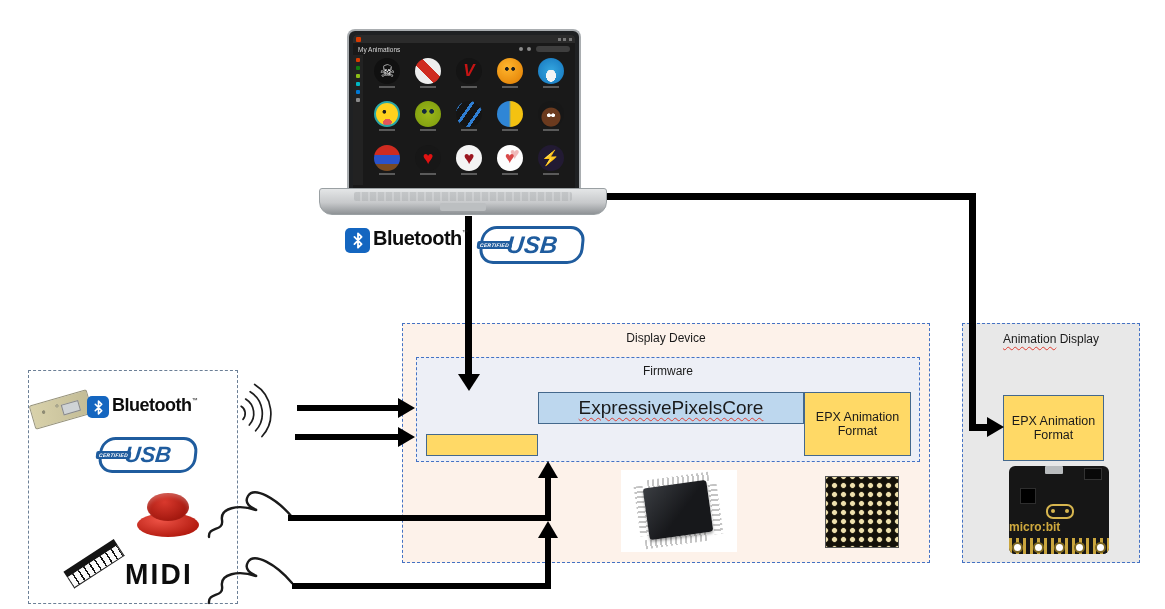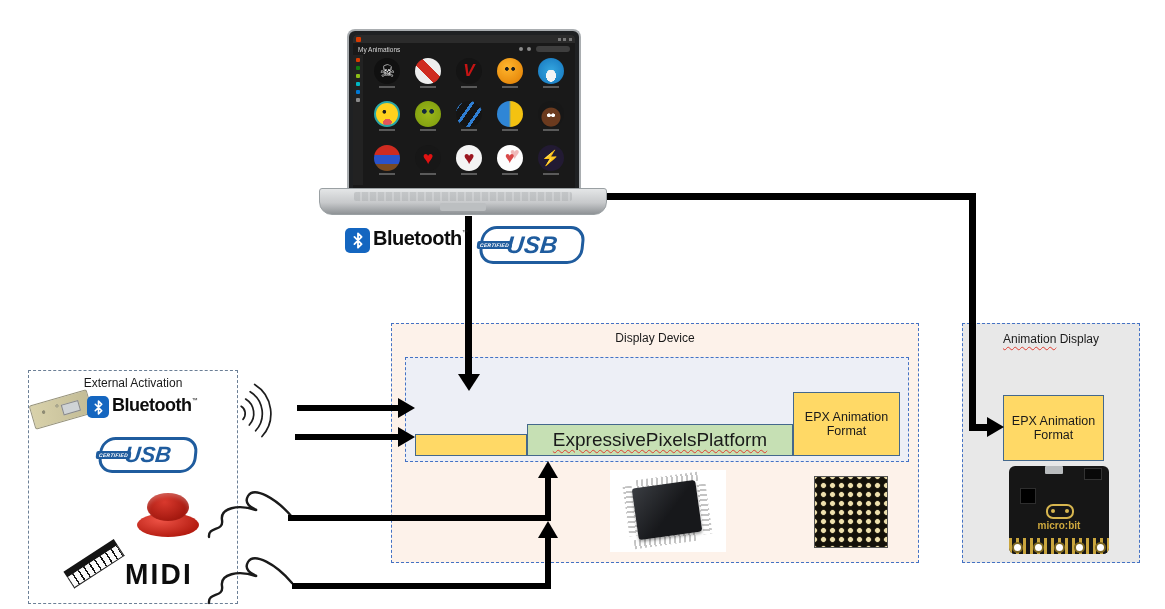--- a/index.html
+++ b/index.html
@@ -111,40 +111,41 @@
     box-shadow:inset 0 3px 4px rgba(255,255,255,.25);}
   .piano{transform:rotate(-33deg);transform-origin:40% 50%;}
   .piano .ptop{height:7px;background:#141414;}
   .piano .keys{height:12px;background:repeating-linear-gradient(90deg,#fafafa 0 5px,#141414 5px 6.5px);border:1px solid #222;border-top:none;}
   .microbit{position:absolute;background:#161616;border-radius:6px;}
   .mb-usb{position:absolute;left:36px;top:0;width:18px;height:8px;background:#b9bcbe;border-radius:1px;}
   .mb-bat{position:absolute;right:7px;top:2px;width:16px;height:10px;background:#090909;border:1px solid #333;}
   .mb-chip{position:absolute;left:11px;top:22px;width:14px;height:14px;background:#000;border:1px solid #2e2e2e;}
   .mb-logo{position:absolute;left:37px;top:38px;width:24px;height:11px;border:2px solid #d7b64f;border-radius:7px;}
   .mb-logo i{position:absolute;top:2.5px;width:4px;height:4px;border-radius:50%;background:#d7b64f;}
-  .mb-label{position:absolute;left:0;right:0;top:54px;text-align:center;color:#cfa93e;font-size:10px;font-weight:700;}
+  .mb-label{position:absolute;left:0;right:0;top:54px;color:#cfa93e;font-size:12px;font-weight:700;}
   .mb-edge{position:absolute;left:0;right:0;bottom:0;height:16px;border-radius:0 0 6px 6px;
     background:repeating-linear-gradient(90deg,#c9a53d 0 3px,#161616 3px 7px);}
   .mb-holes{position:absolute;left:3px;right:3px;bottom:1px;display:flex;justify-content:space-between;}
   .mb-holes b{width:11px;height:11px;border-radius:50%;background:#fff;border:2px solid #7a6520;box-sizing:border-box;}
 </style>
 </head>
 <body>
 
 <div id="canvas">
 
-  <div class="abs dashed-blue" style="left:391px;top:323px;width:528px;height:240px;background:#fdf2ea;">
+  <div class="abs dashed-blue" style="left:402px;top:323px;width:528px;height:240px;background:#fdf2ea;">
     <div class="abs ctr boxlabel" style="left:0;right:0;top:7px;"><span>Display Device</span></div>
 
     <div class="abs dashed-blue" style="left:13px;top:33px;width:504px;height:105px;background:#edeff6;">
+      <div class="abs ctr boxlabel" style="left:0;right:0;top:6px;"><span>Firmware</span></div>
 
       <div class="abs comp" style="left:9px;top:76px;width:112px;height:22px;background:#ffd966;"></div>
 
-      <div class="abs comp" style="left:121px;top:66px;width:266px;height:32px;background:#c6e0b4;font-size:19px;">
-        <span class="squig">ExpressivePixelsPlatform</span>
+      <div class="abs comp" style="left:121px;top:34px;width:266px;height:32px;background:#bdd7ee;font-size:19px;">
+        <span class="squig">ExpressivePixelsCore</span>
       </div>
 
       <div class="abs comp ctr" style="left:387px;top:34px;width:107px;height:64px;background:#ffd966;font-size:12.5px;">
         <span>EPX Animation Format</span>
       </div>
     </div>
 
     <div class="chipwrap" style="left:218px;top:146px;width:116px;height:82px;">
       <div class="pins-h" style="left:26px;top:6px;"></div>
       <div class="pins-h" style="left:24px;top:66px;"></div>
@@ -178,21 +179,20 @@
           <b></b>
           <b></b>
           <b></b>
           <b></b>
           <b></b>
         </div>
     </div>
   </div>
 
   <div class="abs dashed-gray" style="left:28px;top:370px;width:210px;height:234px;background:#fff;">
-    <div class="abs ctr boxlabel" style="left:0;right:0;top:5px;"><span>External Activation</span></div>
 
     <div class="pcb" style="left:2px;top:26px;">
         <span class="ic"></span>
       </div>
 
     <div class="abs btlogo" style="left:58px;top:25px;">
       <span class="btmark" style="width:22px;height:22px;">
         <svg width="11" height="15" viewBox="0 0 10 14">
             <polyline points="2,4 8,10 5,13 5,1 8,4 2,10" fill="none" stroke="#fff" stroke-width="1.5" stroke-linecap="round" stroke-linejoin="round"></polyline>
           </svg>

